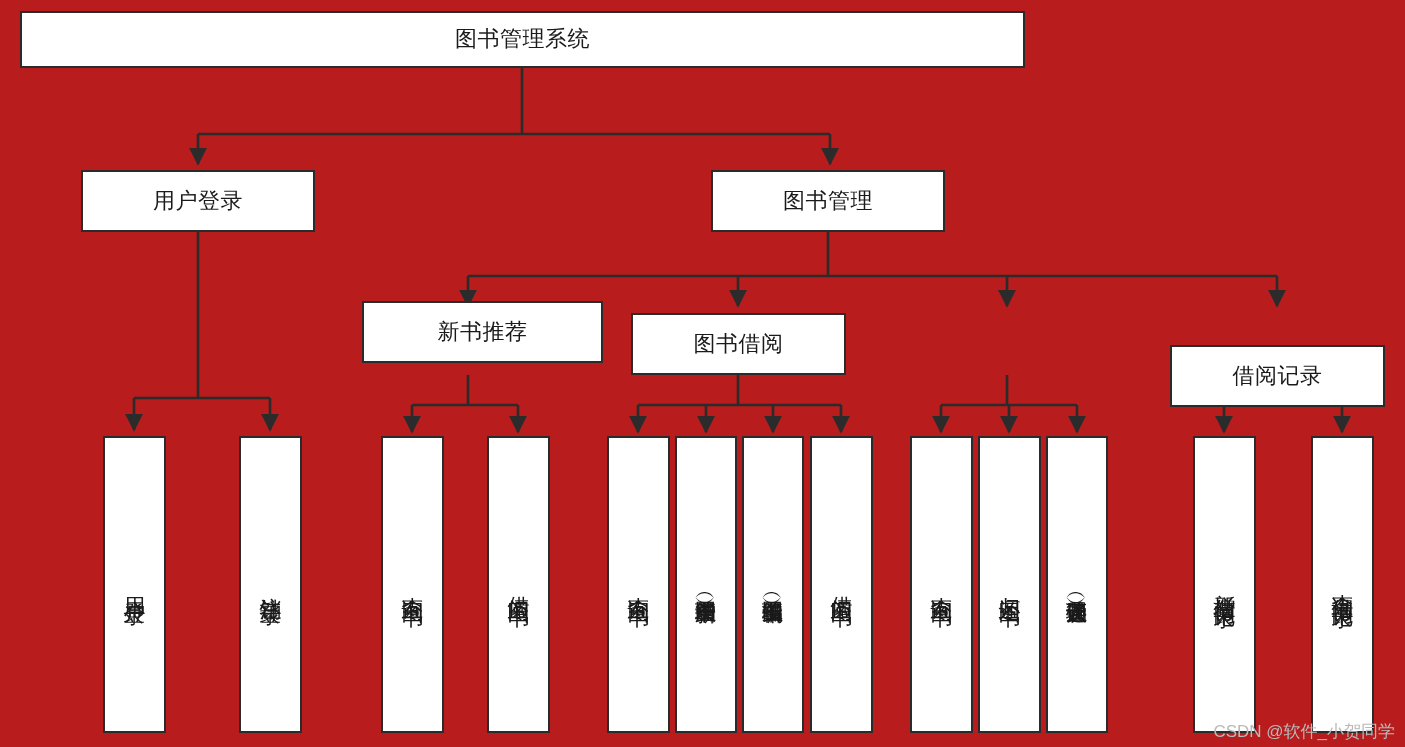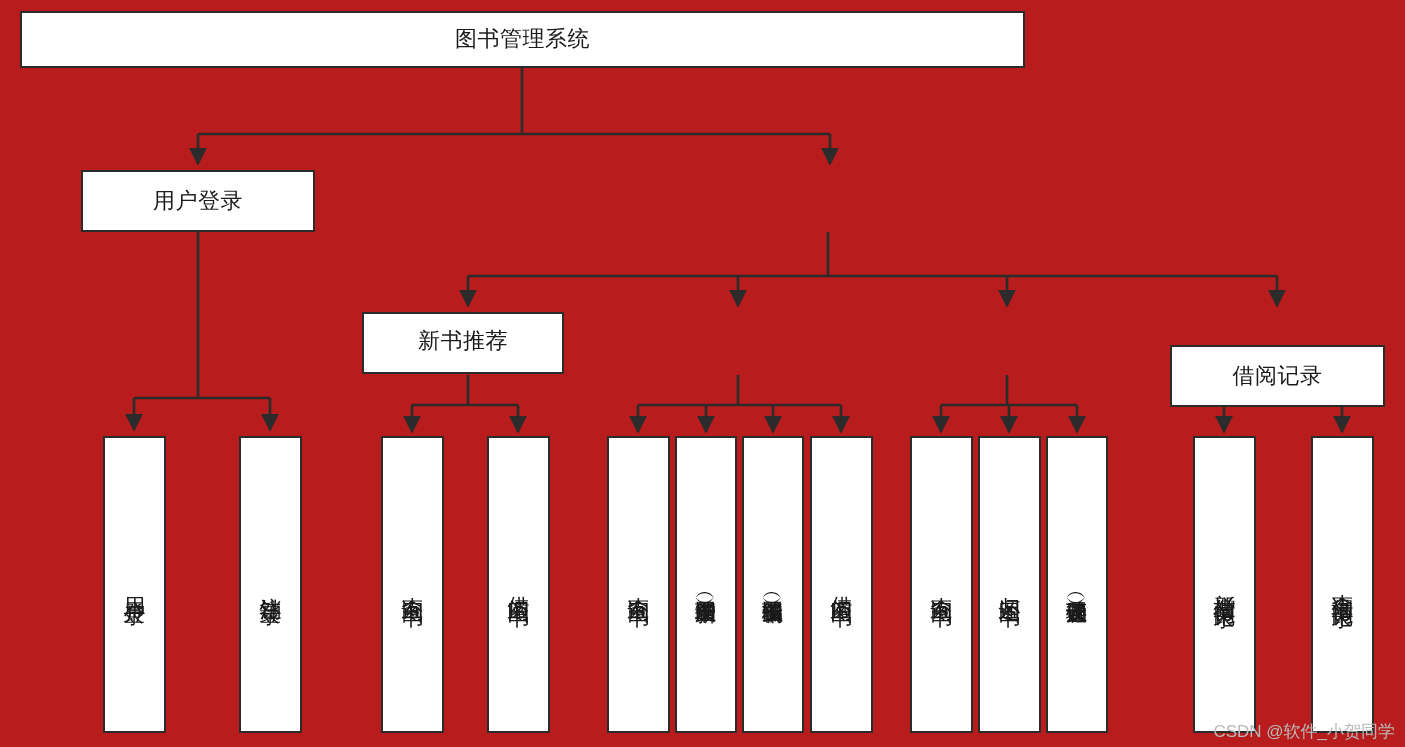--- a/index.html
+++ b/index.html
@@ -123,23 +123,29 @@
     </g>
   </svg>
 
   <div class="node horiz" style="left:20px; top:11px; width:1005px; height:57px;">
     <span class="label">图书管理系统</span>
   </div>
 
   <div class="node horiz" style="left:81px; top:170px; width:234px; height:62px;">
     <span class="label">用户登录</span>
   </div>
+  <div class="node horiz" style="left:711px; top:170px; width:234px; height:62px;">
+    <span class="label">图书管理</span>
+  </div>
 
-  <div class="node horiz" style="left:362px; top:312px; width:202px; height:62px;font-family:Liberation Mono, monospace;">
+  <div class="node horiz" style="left:362px; top:301px; width:241px; height:62px;">
     <span class="label">新书推荐</span>
+  </div>
+  <div class="node horiz" style="left:631px; top:313px; width:215px; height:62px;">
+    <span class="label">图书借阅</span>
   </div>
   <div class="node horiz" style="left:1170px; top:313px; width:215px; height:62px;margin-top:32px;">
     <span class="label">借阅记录</span>
   </div>
 
   <div class="node vert" style="left:103px; top:436px; width:63px; height:297px;">
     <span class="label">用户登录</span>
   </div>
   <div class="node vert" style="left:239px; top:436px; width:63px; height:297px;">
     <span class="label">注销登录</span>

